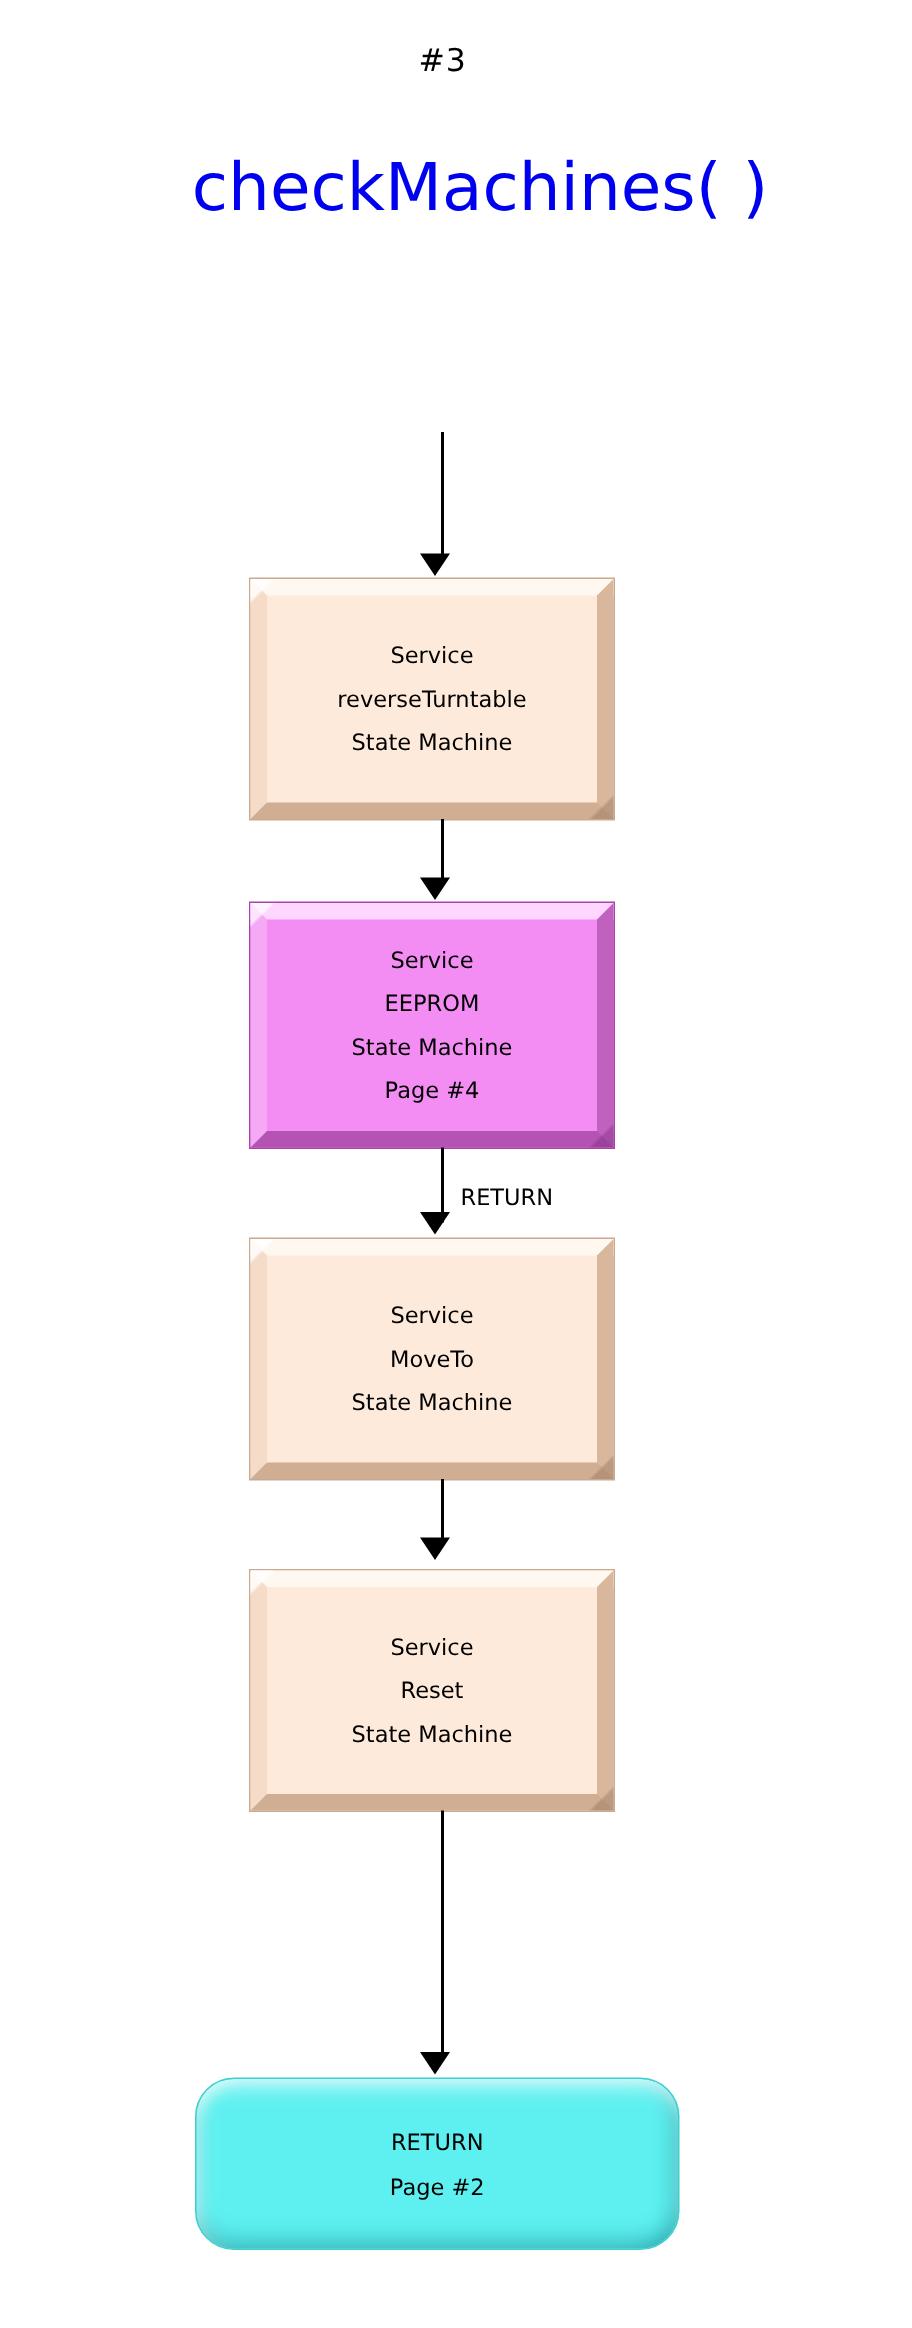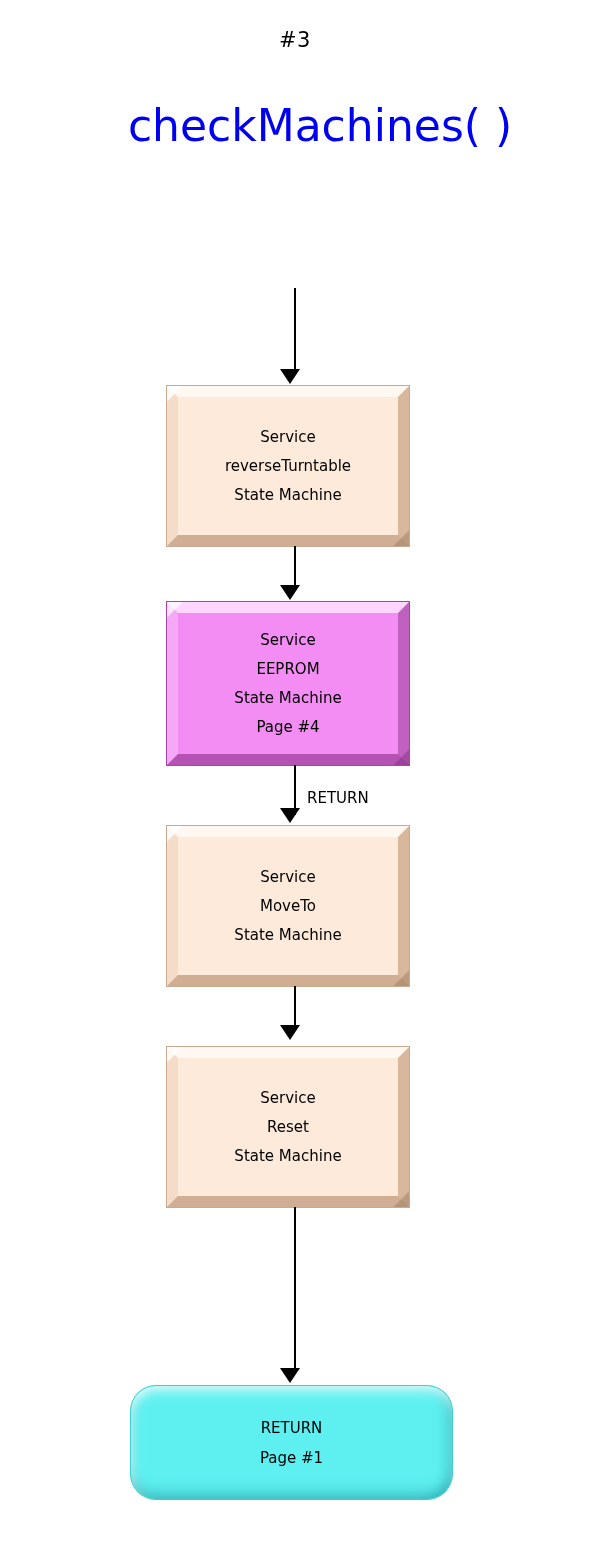--- a/index.html
+++ b/index.html
@@ -180,16 +180,16 @@
     <span class="line">Service</span>
     <span class="line">Reset</span>
     <span class="line">State Machine</span>
   </div>
 
   <div class="conn" style="left:294px; top:1207px; height:165px;"></div>
   <div class="arrowhead" style="left:280px; top:1368px;"></div>
 
   <div class="node node-terminal" style="left:130px; top:1385px; width:323px; height:115px; line-height:30px;">
     <span class="line">RETURN</span>
-    <span class="line">Page #1</span>
+    <span class="line">Page #2</span>
   </div>
 
 </div>
 
 </body></html>

